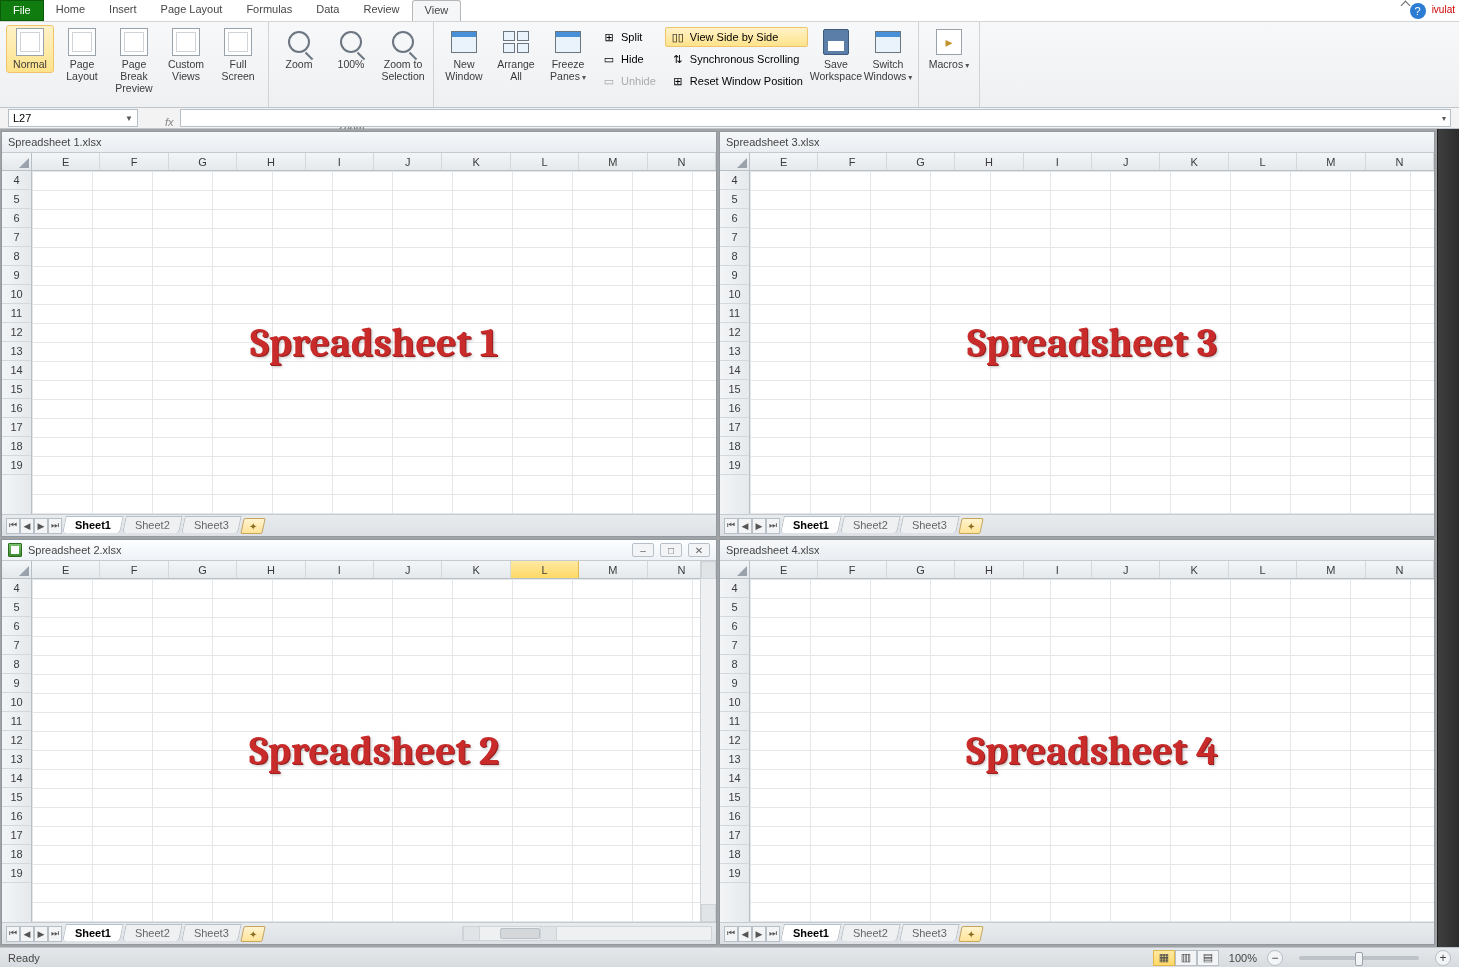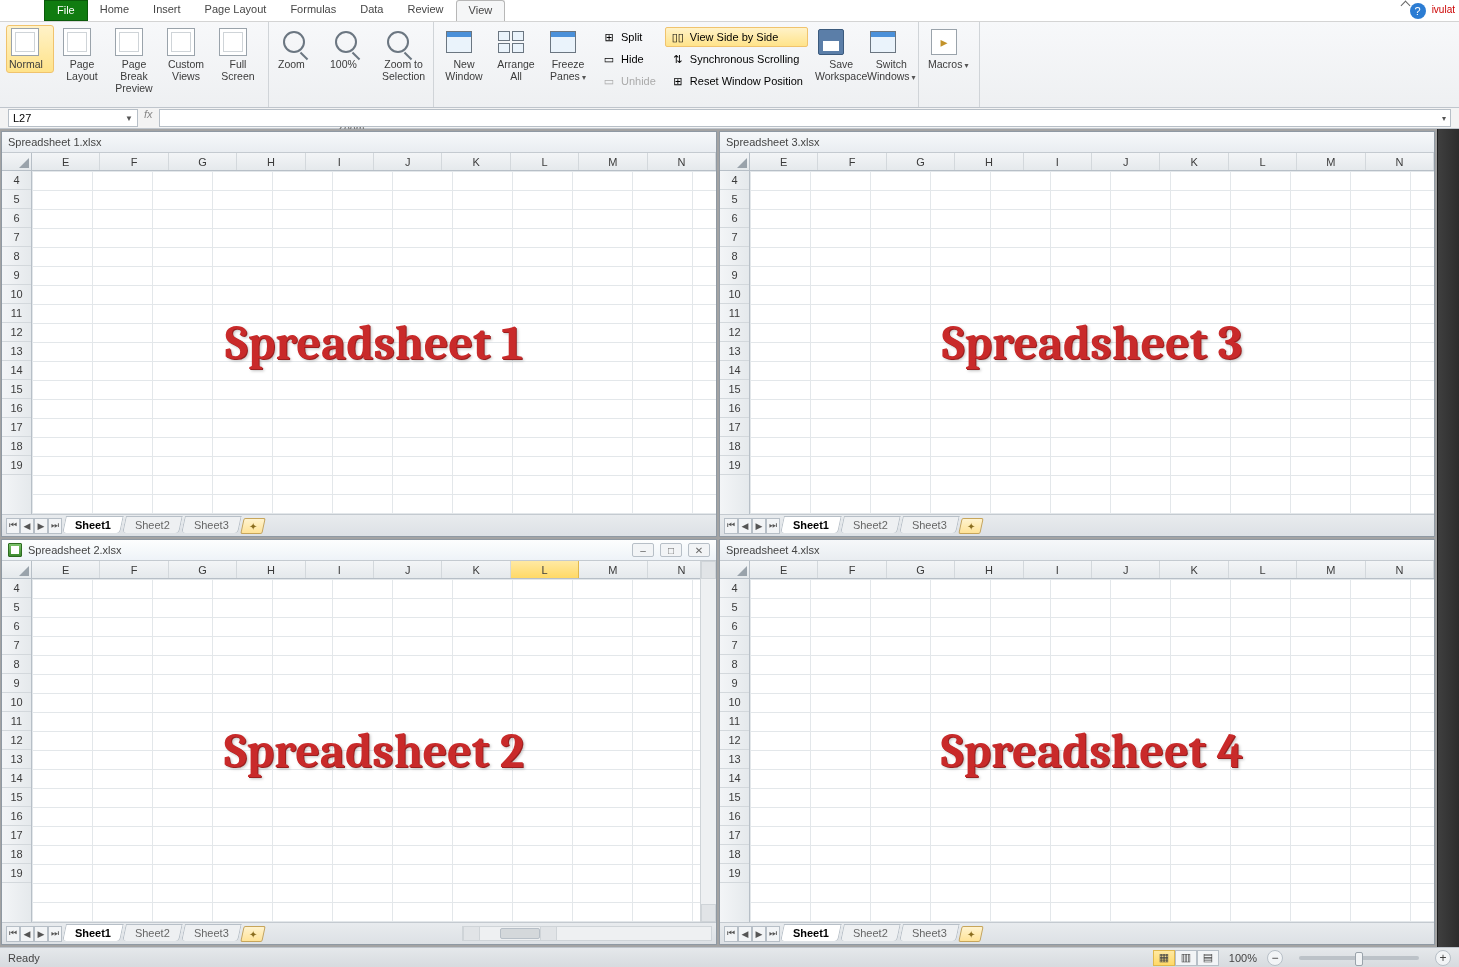--- a/index.html
+++ b/index.html
@@ -1,49 +1,49 @@
 <!DOCTYPE html>
 <html><head>
 <meta charset="utf-8">
 <style>
 * { box-sizing: border-box; margin: 0; padding: 0; }
 body { font-family: "Segoe UI", Tahoma, sans-serif; font-size: 11px; background: #fff; width: 1459px; height: 967px; overflow: hidden; position: relative; }
 
 
 .menubar { height: 22px; display: flex; align-items: stretch; background: #fff; border-bottom: 1px solid #d4d4d4; }
 .menubar .tab { padding: 3px 12px; cursor: pointer; color: #464646; }
-.menubar .tab.file { background: #107c10; color: #fff; border: 1px solid #0a5a0a; margin-left: 44px; }
+.menubar .tab.file { background: #107c10; color: #fff; border: 1px solid #0a5a0a; }
 .menubar .tab.active { background: #f5f6f7; border: 1px solid #b7b7b7; border-bottom: none; border-radius: 3px 3px 0 0; }
 .menubar .spacer { flex: 1; }
 .menubar .help { width: 16px; height: 16px; border-radius: 50%; background: #2b7cd3; color:#fff; text-align:center; line-height:16px; font-size:11px; margin:3px 6px 0 0;}
 .topright-text { color:#c00; font-size:10px; padding-top:4px; padding-right:4px;}
 
 
 .ribbon { height: 86px; background: linear-gradient(#f7f8fa,#eef0f2); border-bottom: 1px solid #bfc5cc; display: flex; }
 .group { border-right: 1px solid #d0d4d8; padding: 3px 6px 1px 6px; display: flex; flex-direction: column; }
 .group-body { flex:1; display:flex; align-items:flex-start; gap:4px;}
 .group-label { text-align:center; color:#6a6a6a; font-size:10.5px; padding:1px 0;margin-top:36px;}
-.bigbtn { display:flex; flex-direction:column; align-items:flex-start; justify-content:flex-start; width:48px; padding:2px 2px; border:1px solid transparent; border-radius:3px; cursor:pointer; text-align:center; line-height:1.15;}
+.bigbtn { display:flex; flex-direction:column; align-items:center; justify-content:flex-start; width:48px; padding:2px 12px; border:1px solid transparent; border-radius:3px; cursor:pointer; text-align:center; line-height:1.15;}
 .bigbtn.active { background:linear-gradient(#fff2c8,#ffe38a); border:1px solid #f0c36d;}
 .bigbtn .ic { width:32px; height:28px; margin-bottom:2px; display:flex; align-items:center; justify-content:center;}
 .bigbtn .lbl { font-size:10.5px; color:#3b3b3b; }
 .chkcol { display:flex; flex-direction:column; gap:5px; padding-top:4px;}
 .chk { display:flex; align-items:center; gap:4px; font-size:11px; color:#3b3b3b;}
 .chk input { width:13px; height:13px;}
 .smallstack { display:flex; flex-direction:column; gap:2px; padding-top:2px;}
 .smallbtn { display:flex; align-items:center; gap:4px; padding:1px 4px; font-size:11px; cursor:pointer; border:1px solid transparent; border-radius:2px;}
 .smallbtn.active { background:linear-gradient(#fff2c8,#ffe38a); border:1px solid #f0c36d;}
 .smallbtn .ic-s { width:16px; height:16px; display:flex; align-items:center; justify-content:center;}
 .tiny-tri { font-size:8px; color:#555; margin-left:2px;}
 
 
 .fxrow { height:21px; border-bottom:1px solid #bfc5cc; display:flex; align-items:stretch; background:#f3f3f3;}
 .namebox { width:130px; background:#fff; border:1px solid #b7bfc7; margin:1px 0 1px 8px; display:flex; align-items:center; padding:0 4px; font-size:11px; justify-content:space-between;}
 .namebox .dd { font-size:8px; color:#555;}
-.fx-btns { display:flex; align-items:flex-start; padding:0 6px; gap:8px; color:#888;}
+.fx-btns { display:flex; align-items:flex-end; padding:0 6px; gap:8px; color:#888;margin-left:21px;}
 .fxbar { flex:1; background:#fff; border:1px solid #b7bfc7; margin:1px 8px 1px 0; display:flex; align-items:center; justify-content:flex-end; padding:0 4px;}
 .fxbar .dd { font-size:8px; color:#555;}
 
 
 .workspace { position:relative; height: calc(967px - 22px - 86px - 21px - 20px); background:#a3a3a3; display:grid; grid-template-columns:1fr 1fr; grid-template-rows:1fr 1fr; gap:2px; padding:2px 24px 2px 1px;}
 .right-scroll { position:absolute; right:0; top:0; bottom:0; width:22px; background:linear-gradient(90deg,#3f3f3f,#2c2c2c); border-left:1px solid #1e1e1e;}
 .pane { background:#fff; border:1px solid #8f99a3; display:flex; flex-direction:column; position:relative; overflow:hidden;}
 .pane-title { height:21px; background:linear-gradient(#f6f8fa,#e9edf1); border-bottom:1px solid #c4cad0; display:flex; align-items:center; padding:0 6px; font-size:11px; color:#444; gap:6px;}
 .pane-title.active-pane { background:linear-gradient(#fdfefe,#eef3f8);}
 .pane-title .wic { width:14px; height:14px; background:linear-gradient(#7cc36b,#3d8b2f); border:1px solid #2d6b21; border-radius:1px; position:relative;}
@@ -58,21 +58,21 @@
 .ch { flex:1; text-align:center; line-height:18px; font-size:11px; color:#3b3b3b; border-right:1px solid #d3d8dc; }
 .ch.sel { background:linear-gradient(#ffe9a3,#ffd966); border-right:1px solid #e0b84d;}
 .gridbody { flex:1; display:flex; overflow:hidden; position:relative;}
 .rowhdrs { width:30px; background:linear-gradient(90deg,#f3f5f7,#e5e9ec); border-right:1px solid #b7bfc7; display:flex; flex-direction:column;}
 .rh { height:19px; border-bottom:1px solid #d3d8dc; text-align:center; line-height:19px; font-size:11px; color:#3b3b3b;}
 .cells { flex:1; position:relative; background:#fff;}
 .gridlines { position:absolute; inset:0; 
   background-image: linear-gradient(#e3e7ea 1px, transparent 1px), linear-gradient(90deg,#e3e7ea 1px, transparent 1px);
   background-size: 100% 19px, 60px 100%;
 }
-.wm { position:absolute; left:50%; top:50%; transform:translate(-50%,-50%); font-family: Cambria, Georgia, serif; font-weight:bold; font-size:48px; color:#c92a2a; text-shadow: 1px 1px 0 #9b1f1f, 2px 2px 3px rgba(0,0,0,.25); white-space:nowrap; pointer-events:none;}
+.wm { position:absolute; left:50%; top:50%; transform:translate(-50%,-50%); font-family: Cambria, Georgia, serif; font-weight:bold; font-size:40px; color:#c92a2a; text-shadow: 1px 1px 0 #9b1f1f, 2px 2px 3px rgba(0,0,0,.25); white-space:nowrap; pointer-events:none;}
 
 .pane-scroll-v { position:absolute; right:0; top:21px; bottom:22px; width:16px; background:#eef0f2; border-left:1px solid #cfd4d8;}
 .pane-scroll-v::before,.pane-scroll-v::after{content:"";position:absolute;left:0;right:0;height:16px;background:#e1e4e7;border:1px solid #cfd4d8;}
 .pane-scroll-v::before{top:0;}.pane-scroll-v::after{bottom:0;}
 
 .tabbar { height:22px; background:linear-gradient(#e8ebee,#dde1e5); border-top:1px solid #c4cad0; display:flex; align-items:center; padding:0 4px; gap:2px; position:relative;}
 .tabnav { display:flex; gap:0;}
 .tabnav span { width:14px; height:16px; border:1px solid #b7bfc7; background:#f2f4f6; display:flex; align-items:center; justify-content:center; font-size:9px; color:#555;}
 .sheet-tab { padding:2px 10px; background:#fff; border:1px solid #b7bfc7; border-bottom:none; border-radius:0 0 4px 4px; transform:translateY(-1px) skew(-12deg); font-size:11px;}
 .sheet-tab span{display:inline-block; transform:skew(12deg);}

